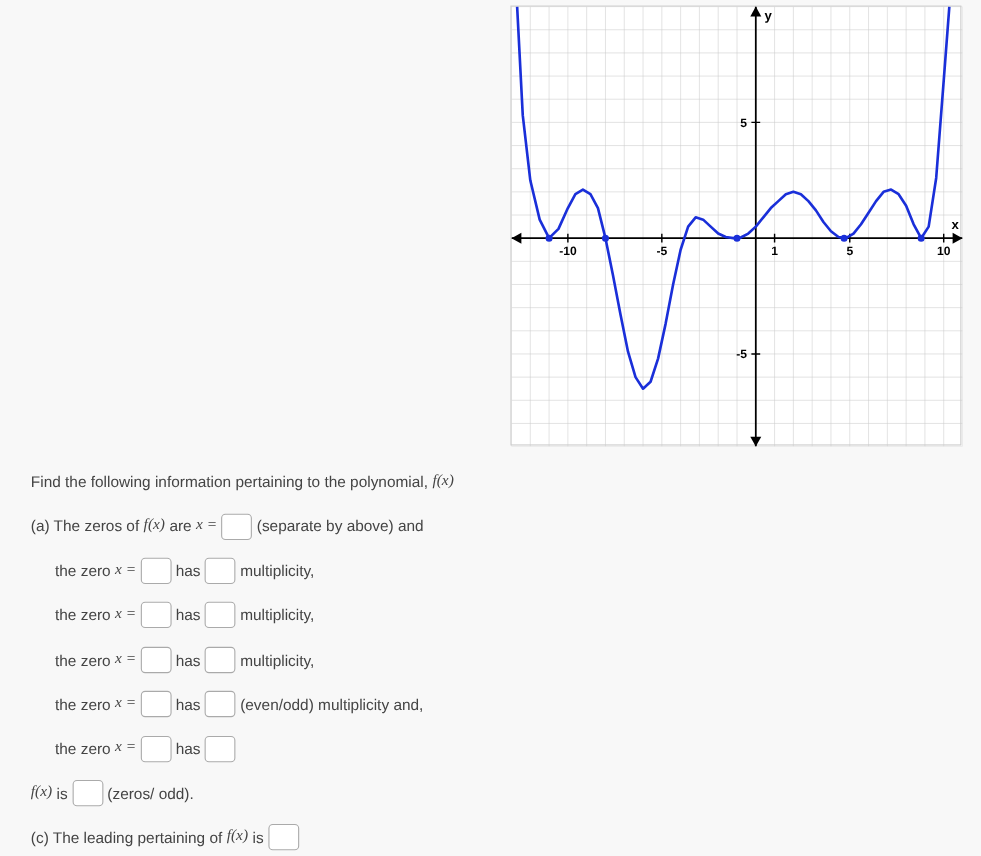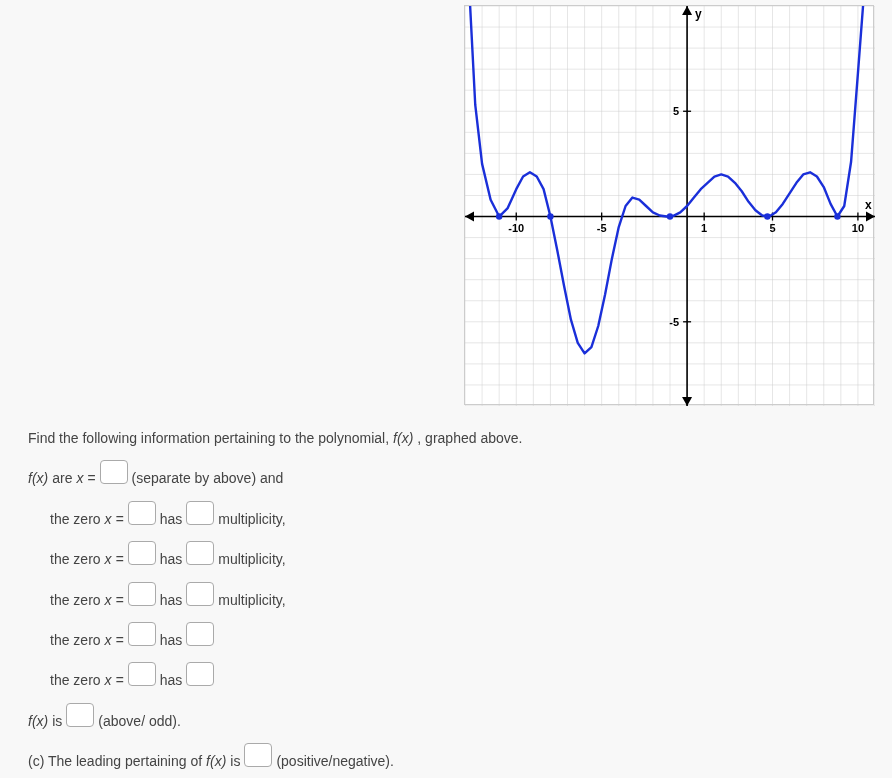--- a/index.html
+++ b/index.html
@@ -21,22 +21,22 @@
     background: #fff;
     border: 1px solid #ccc;
   }
   .content {
     position: absolute;
     top: 420px;
     left: 28px;
     right: 28px;
     line-height: 2.6;
   }
-  .row { display: flex; align-items: flex-start; flex-wrap: wrap; gap: 4px; margin-bottom: 4px;}
-  .math { font-family: Liberation Sans, sans-serif; font-style: italic; }
+  .row { display: flex; align-items: center; flex-wrap: wrap; gap: 4px; margin-bottom: 4px;}
+  .math { font-family: Liberation Serif, serif; font-style: italic; }
   input.blank {
     width: 28px;
     height: 24px;
     border: 1px solid #aaa;
     border-radius: 4px;
     text-align: center;
     font-size: 13px;
     background: #fff;
   }
   .indent { margin-left: 22px; }
@@ -121,24 +121,24 @@
       <circle cx="302.375" cy="210.5263157894737" r="3.2" fill="#1a2fd9"></circle>
       <circle cx="372.4166666666667" cy="210.5263157894737" r="3.2" fill="#1a2fd9"></circle>
     </svg>
 </div>
 
 <div class="content">
 
   <div class="row">
     <span>Find the following information pertaining to the polynomial, </span>
     <span class="math">f(x)</span>
-      <span>, graphed above.</span>
-  </div>
-
-  <div class="row">
+  </div>
+
+  <div class="row">
+    <span>(a) The zeros of </span>
     <span class="math">f(x)</span>
     <span> are </span>
     <span class="math">x = </span>
     <input class="blank" style="">
     <span> (separate by above) and</span>
   </div>
 
   <div class="row indent">
     <span>the zero </span>
     <span class="math">x = </span>
@@ -165,38 +165,38 @@
     <input class="blank" style="">
     <span> multiplicity,</span>
   </div>
 
   <div class="row indent">
     <span>the zero </span>
     <span class="math">x = </span>
     <input class="blank" style="">
     <span> has </span>
     <input class="blank" style="">
+    <span> (even/odd) multiplicity and,</span>
   </div>
 
   <div class="row indent">
     <span>the zero </span>
     <span class="math">x = </span>
     <input class="blank" style="">
     <span> has </span>
     <input class="blank" style="">
   </div>
 
   <div class="row">
     <span class="math">f(x)</span>
     <span> is </span>
     <input class="blank" style="">
-    <span> (above/ odd).</span>
+    <span> (zeros/ odd).</span>
   </div>
 
   <div class="row">
     <span>(c) The leading pertaining of </span>
     <span class="math">f(x)</span>
     <span> is </span>
     <input class="blank" style="">
-    <span> (positive/negative).</span>
   </div>
 
 </div>
 
 </body></html>

